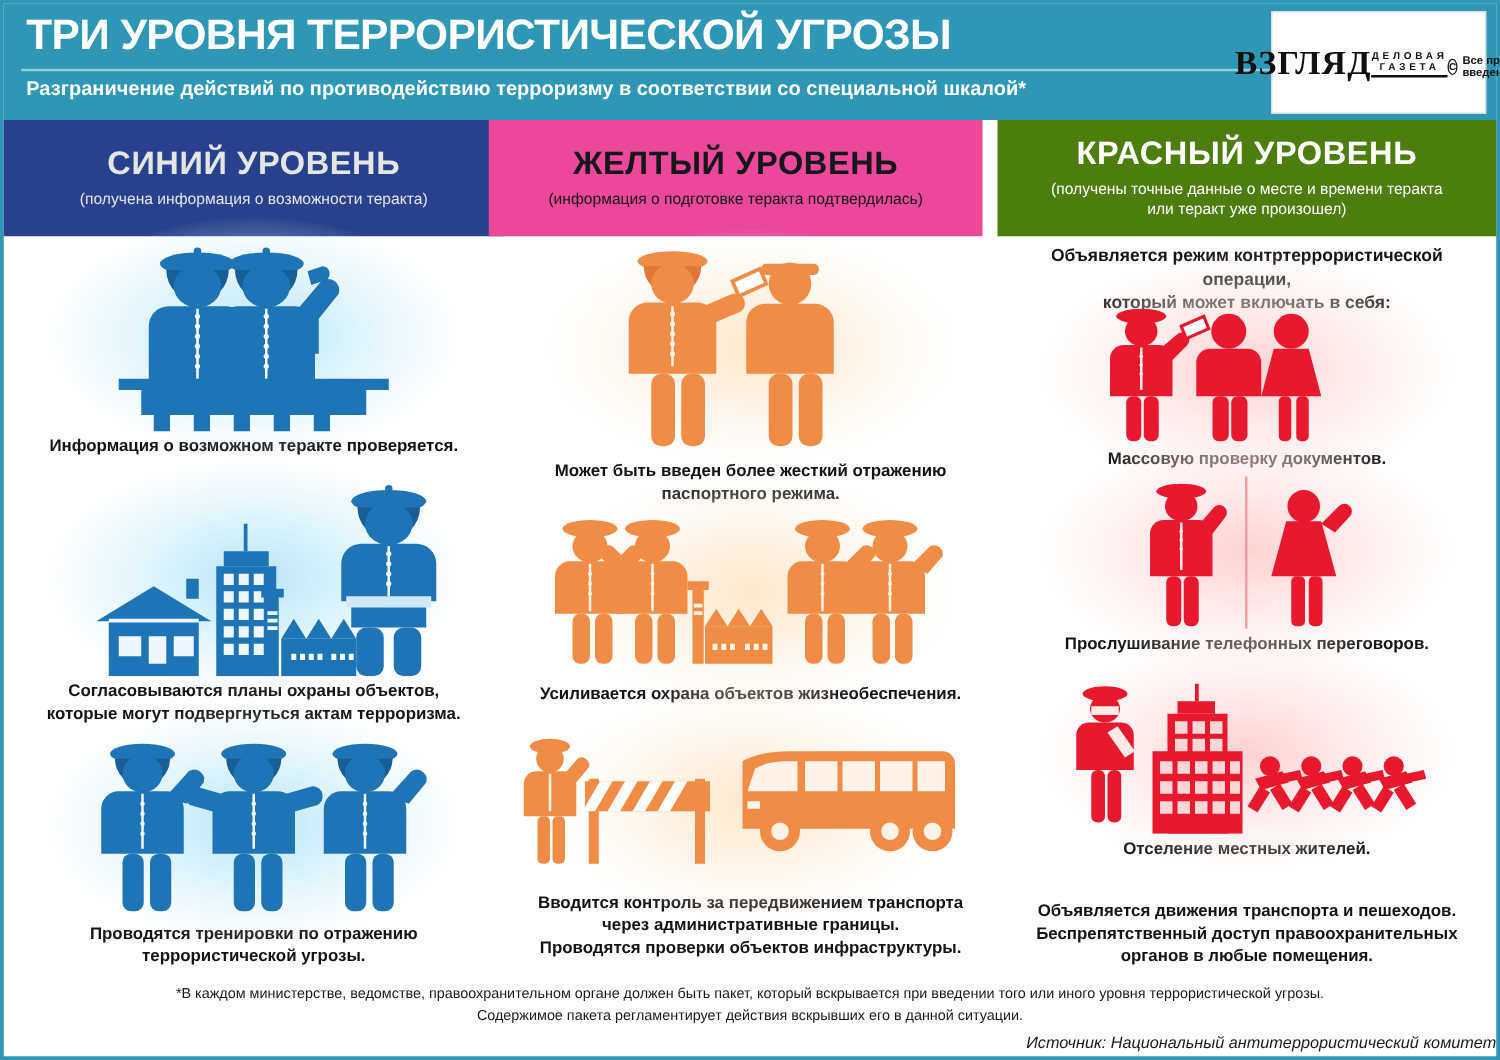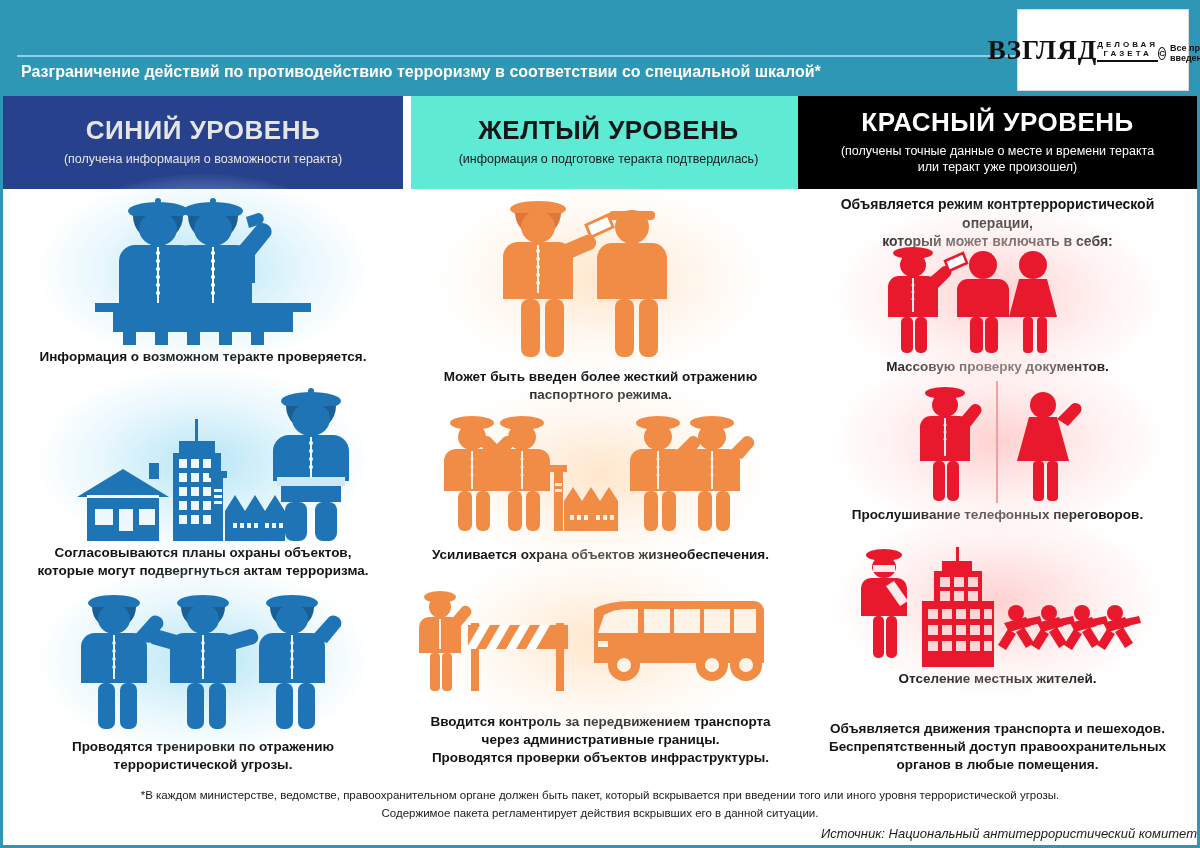--- a/index.html
+++ b/index.html
@@ -65,22 +65,22 @@
     border-radius:50%;font-size:8px;line-height:11px;text-align:center;
     font-weight:bold;
   }
 
   
   .bands{position:absolute;left:0;top:93px;width:1194px;height:93px;}
   .band{position:absolute;top:0;height:93px;
         display:flex;flex-direction:column;align-items:center;justify-content:center;
         box-sizing:border-box;padding:0 10px;text-align:center;}
   .band-blue{left:0;width:400px;background:#27418c;}
-  .band-yellow{left:408px;width:395px;background:#5eead4;}
-  .band-red{left:795px;width:399px;background:#000000;}
+  .band-yellow{left:388px;width:395px;background:#ec4899;}
+  .band-red{left:795px;width:399px;background:#4d7c0f;}
   .band-title{font-size:26px;font-weight:bold;letter-spacing:0.5px;line-height:1;}
   .band-sub{font-size:12.5px;margin-top:9px;line-height:1.25;}
   .band-blue .band-title,.band-blue .band-sub{color:#e5e5e5;}
   .band-red .band-title,.band-red .band-sub{color:#ffffff;}
   .band-yellow .band-title,.band-yellow .band-sub{color:#16171a;}
 
   
   .cols{position:absolute;left:0;top:186px;width:1194px;height:598px;}
   .col{position:absolute;top:0;height:598px;box-sizing:border-box;}
   .col-blue{left:0;width:400px;}
@@ -114,20 +114,21 @@
   }
   .foot-line{font-size:11.5px;line-height:1.55;}
   .foot-src{font-size:13px;font-style:italic;margin-top:3px;text-align:right;}
 </style>
 </head>
 <body>
 
 <div class="poster">
 
   <div class="header">
+    <div class="header-title">ТРИ УРОВНЯ ТЕРРОРИСТИЧЕСКОЙ УГРОЗЫ</div>
     <div class="header-rule"></div>
     <div class="header-sub">Разграничение действий по противодействию терроризму в соответствии со специальной шкалой*</div>
 
     <div class="logo-box">
       <div class="logo-word">ВЗГЛЯД</div>
       <div class="logo-sub">ДЕЛОВАЯ ГАЗЕТА</div>
       <div class="logo-rights">
         <span class="c-circle">C</span>
         <span>Все права введении</span>
       </div>

